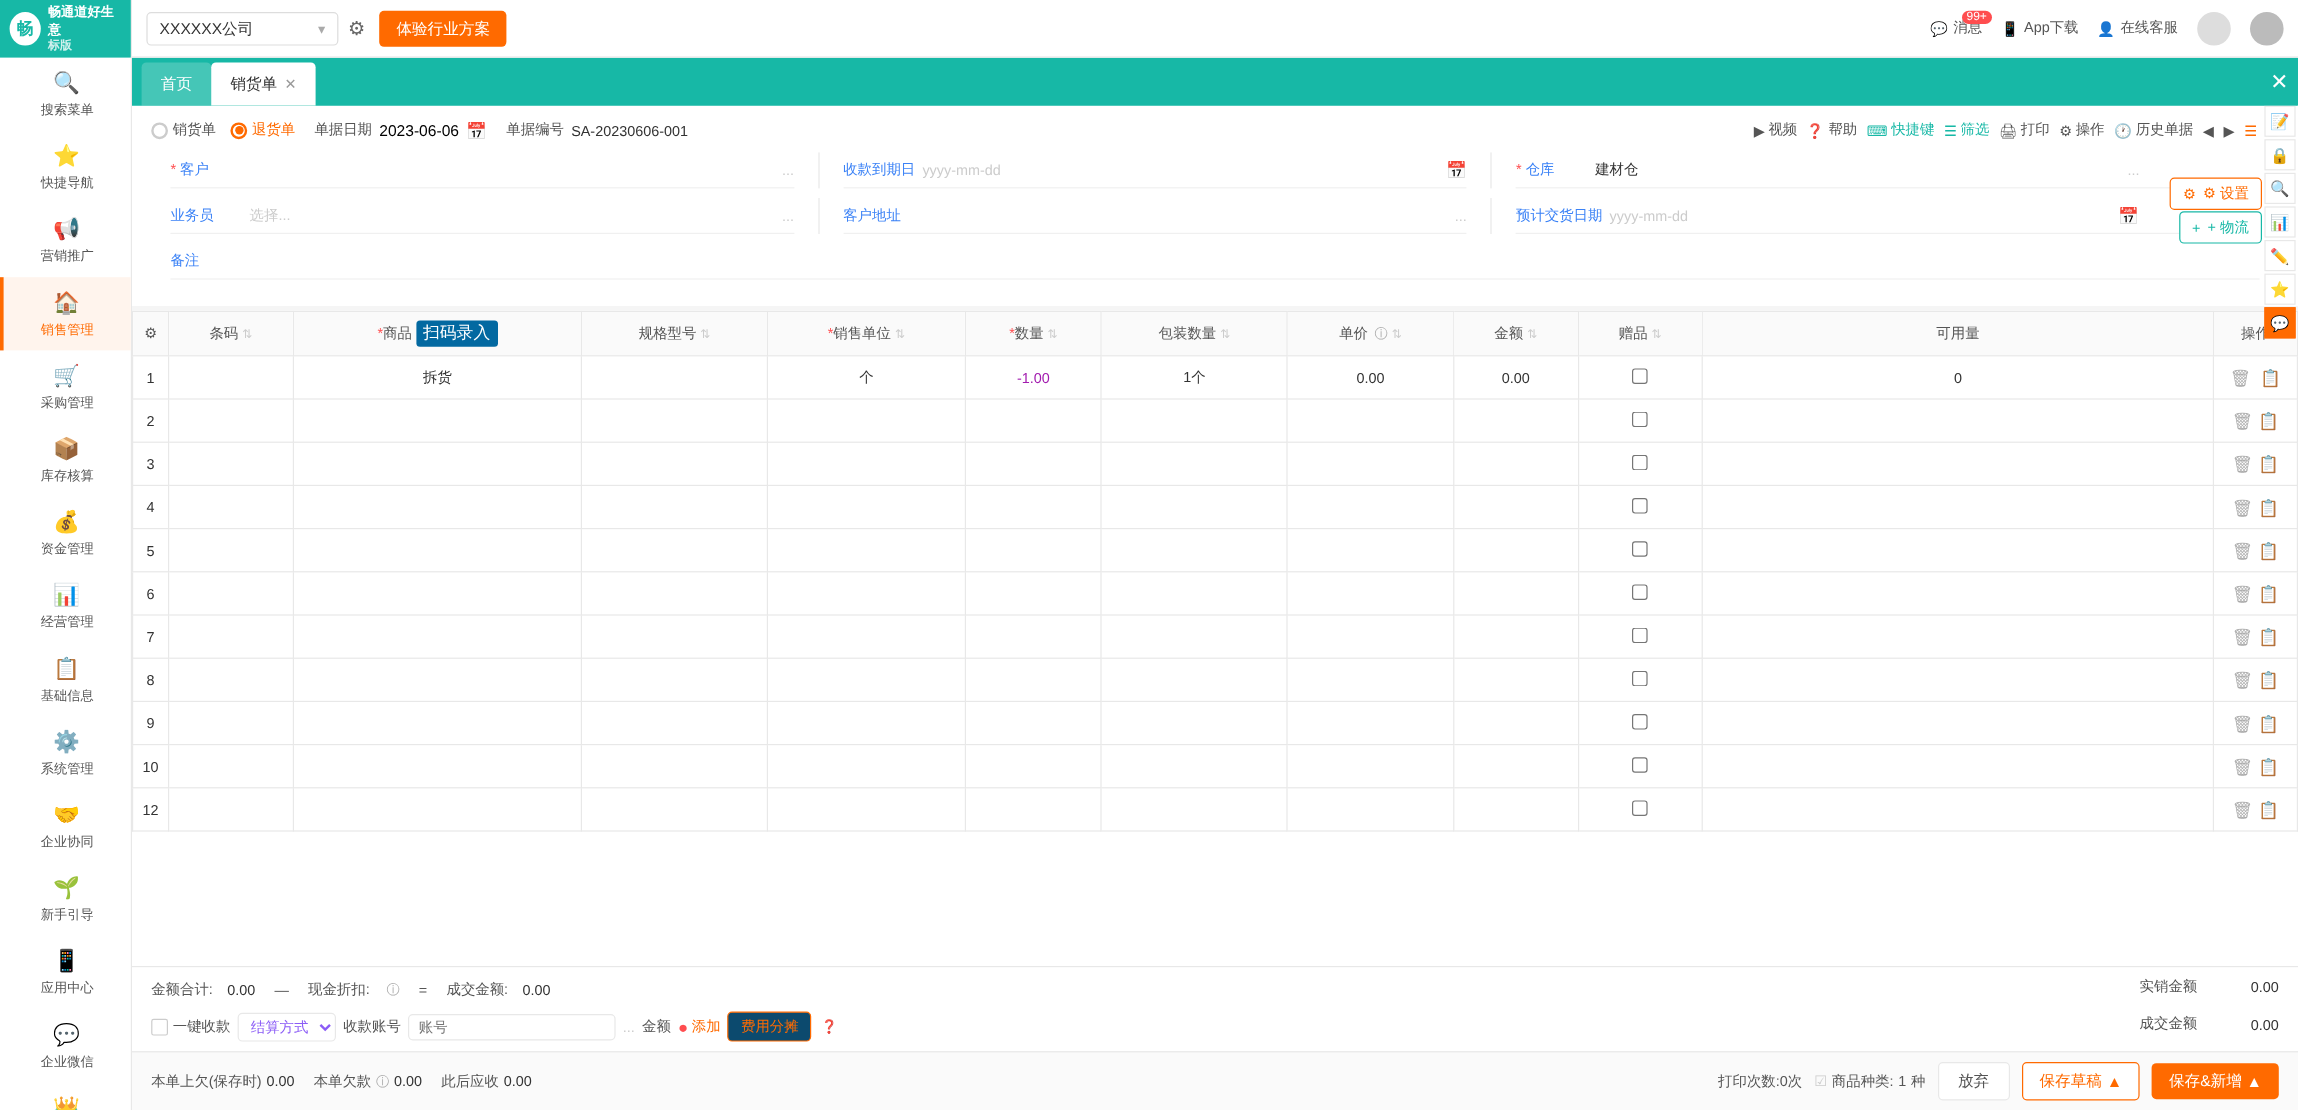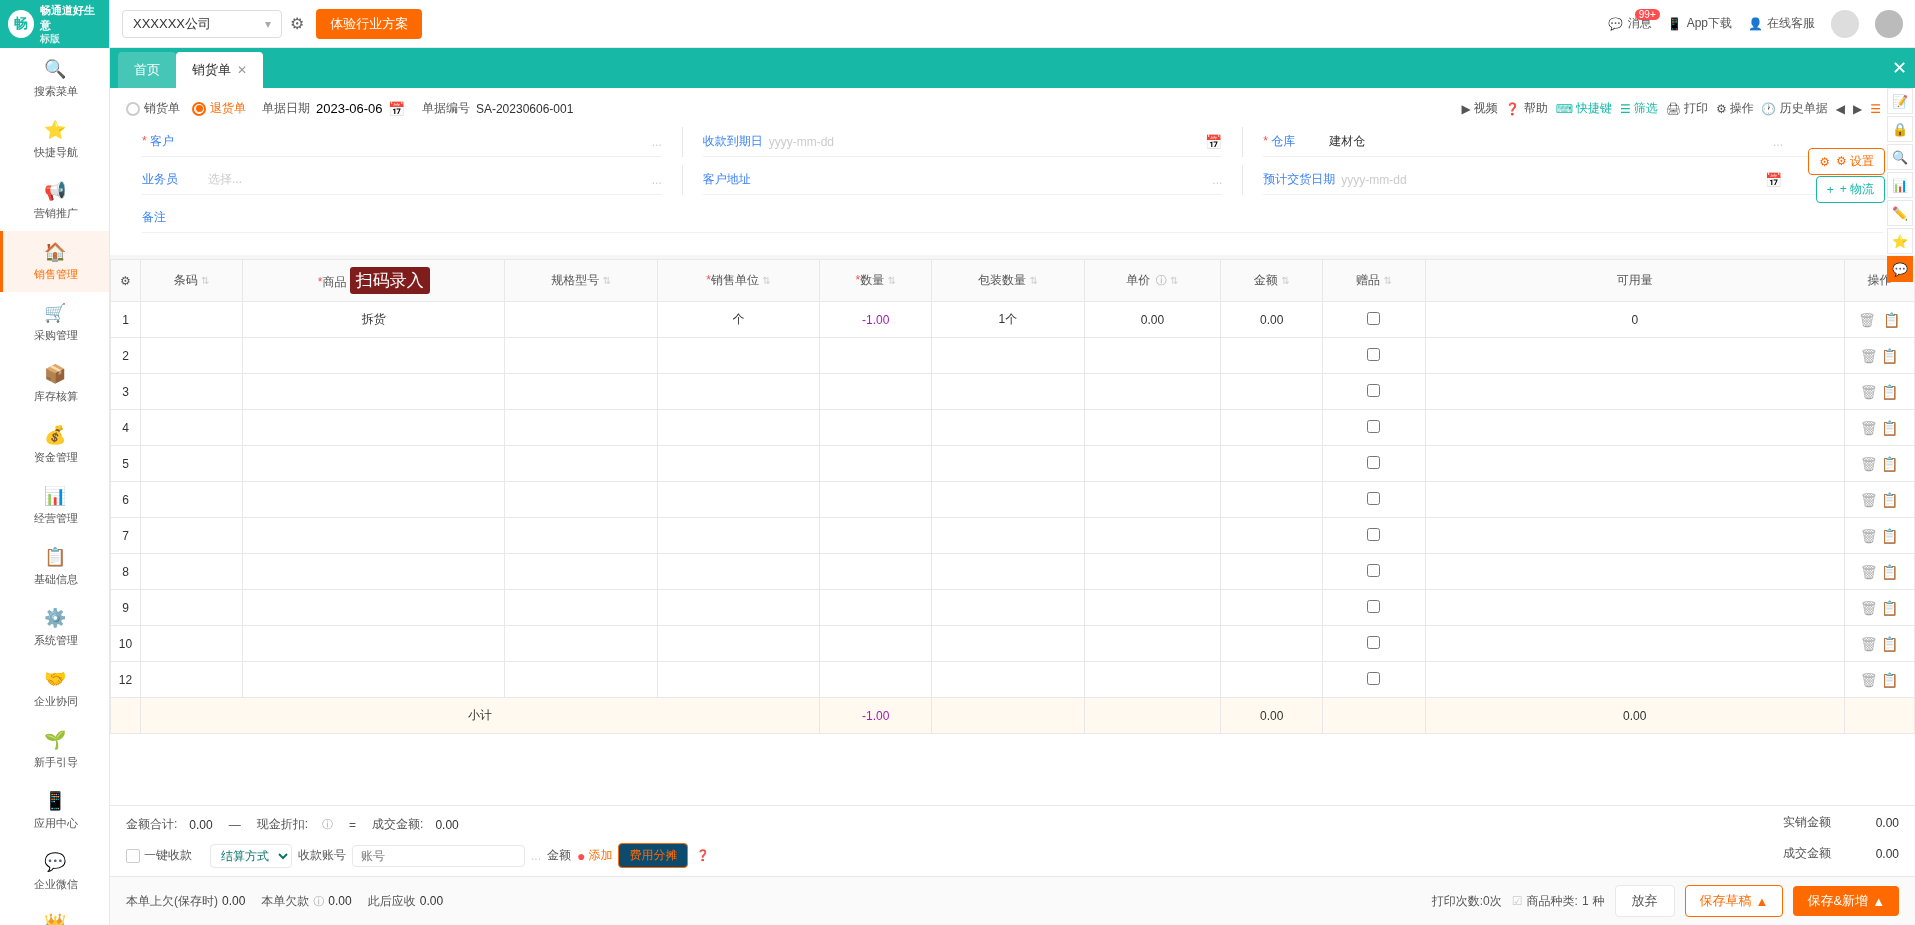--- a/index.html
+++ b/index.html
@@ -128,44 +128,44 @@
     .data-table th {
       background: #fafafa; border: 1px solid #e8e8e8; padding: 7px 6px; color: #555;
       white-space: nowrap; font-weight: 500; text-align: center; position: sticky; top: 0; z-index: 10;
     }
     .data-table td {
       border: 1px solid #e8e8e8; padding: 6px 6px; color: #333; text-align: center;
       height: 36px;
     }
     .row-num { color: #999; }
     .scan-btn {
-      background: #7f1d1d; color: #fff; border: none; border-radius: 3px;
-      padding: 2px 6px; cursor: pointer; font-size: 17px;
+      background: #0369a1; color: #fff; border: none; border-radius: 3px;
+      padding: 2px 6px; cursor: pointer; font-size: 14px;
     }
     .sort-icon { color: #ccc; font-size: 10px; cursor: pointer; }
     .red-text { color: #a21caf; }
     .action-icon { color: #aaa; cursor: pointer; font-size: 14px; margin: 0 2px; }
     .subtotal-row td { background: #fff9f0; font-weight: 500; }
     .info-icon { color: #aaa; font-size: 11px; cursor: pointer; margin-left: 2px; }
 
     
     .footer-area {
       background: #fff; padding: 8px 16px; border-top: 1px solid #e8e8e8; flex-shrink: 0;
     }
     .footer-row1 { display: flex; align-items: center; gap: 12px; margin-bottom: 8px; }
     .footer-total { color: #555; font-size: 12px; }
     .footer-val { color: #333; font-weight: 500; }
     .dash-icon { color: #555; margin: 0 4px; }
     .equals-icon { color: #555; margin: 0 4px; }
     .footer-row2 { display: flex; align-items: center; gap: 6px; }
     .checkbox-item { display: flex; align-items: center; gap: 4px; cursor: pointer; font-size: 12px; color: #555; }
     .checkbox { width: 14px; height: 14px; border: 1px solid #ccc; border-radius: 2px; }
     .select-field {
-      border: 1px solid #e8e8e8; border-radius: 4px; padding: 3px 6px; font-size: 12px; color: #0f766e;
-      min-width: 80px; cursor: pointer; background: #fff; margin-left: 12px;
+      border: 1px solid #e8e8e8; border-radius: 4px; padding: 3px 6px; font-size: 12px; color: #8b5cf6;
+      min-width: 80px; cursor: pointer; background: #fff;
     }
     .input-field {
       border: 1px solid #e8e8e8; border-radius: 4px; padding: 3px 8px; font-size: 12px;
       min-width: 80px; color: #333; outline: none;
     }
     .add-btn { color: #ff6a00; cursor: pointer; display: flex; align-items: center; gap: 3px; font-size: 12px; }
     .expense-btn {
       border: 1px solid #ff6a00; color: #ff6a00; background: #0c4a6e; border-radius: 4px;
       padding: 3px 10px; cursor: pointer; font-size: 12px;
     }
@@ -645,31 +645,20 @@
             <td></td>
             <td></td>
             <td></td>
             <td></td>
             <td></td>
             <td></td>
             <td></td>
           <td><input type="checkbox" style=""></td>
           <td></td>
           <td><span class="action-icon">🗑</span><span class="action-icon">📋</span></td>
-        </tr>
-        <tr class="subtotal-row">
-          <td></td>
-          <td colspan="4">小计</td>
-          <td><span class="red-text">-1.00</span></td>
-          <td></td>
-          <td></td>
-          <td>0.00</td>
-          <td></td>
-          <td>0.00</td>
-          <td></td>
         </tr>
       </tbody>
     </table>
   </div>
 
   <div class="footer-area">
     <div class="footer-row1">
       <span class="footer-total">金额合计:</span>
       <span class="footer-val">0.00</span>
       <span class="dash-icon">—</span>

